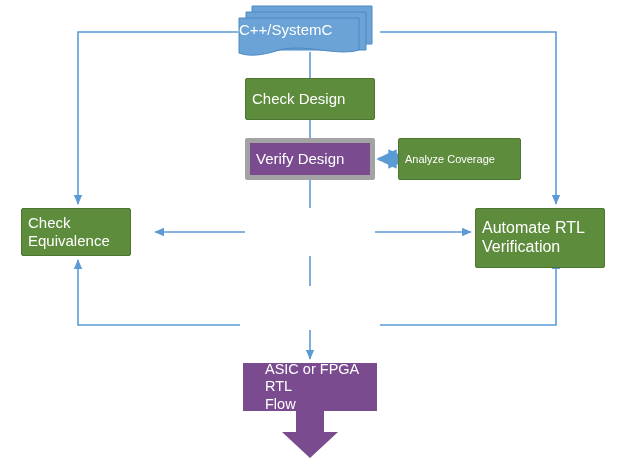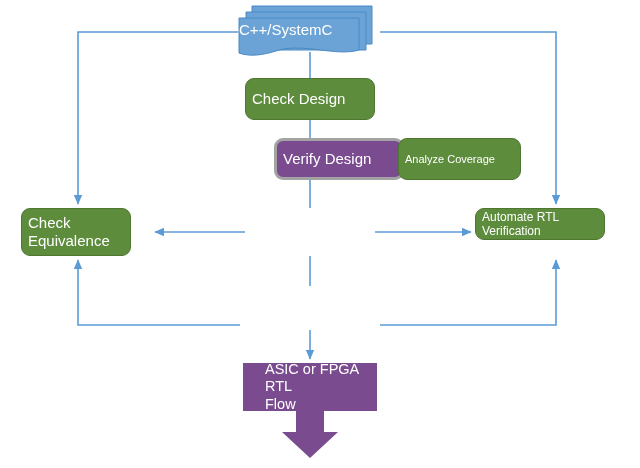--- a/index.html
+++ b/index.html
@@ -38,30 +38,29 @@
   }
   .node .label {
     display: block;
     width: 100%;
     padding: 0 6px;
     box-sizing: border-box;
     white-space: pre-line;
   }
   
   .proc {
-    border-radius: 9px;
+    border-radius: 2px;
   }
   .proc.green {
     background: #5d8c3c;
     border: 1px solid #4e7630;
   }
   .proc.purple {
     background: #7a4b8e;
-    border: 3px solid #a3a3a3;
-    margin-left: 29px;
+    border: 5px solid #a3a3a3;
   }
   
   .sharp.purple {
     background: #7a4b8e;
     border: none;
     border-radius: 0;
   }
   
   .docstack {
     background: transparent;
@@ -149,21 +148,21 @@
   <div class="node proc green" style="left:398px; top:138px; width:123px; height:42px; font-size:11px;">
     <span class="label">Analyze Coverage</span>
   </div>
 
   <div class="node proc green" style="left:21px; top:208px; width:110px; height:48px; font-size:15px;">
     <span class="label">Check
 Equivalence</span>
   </div>
 
 
-  <div class="node proc green" style="left:475px; top:208px; width:130px; height:32px; font-size:12px;">
+  <div class="node proc green" style="left:475px; top:208px; width:130px; height:60px; font-size:16px;">
     <span class="label">Automate RTL
 Verification</span>
   </div>
 
 
   <div class="node sharp purple" style="left:243px; top:363px; width:134px; height:48px; font-size:14.5px;padding-left:16px;">
     <span class="label">ASIC or FPGA RTL
 Flow</span>
   </div>
 

